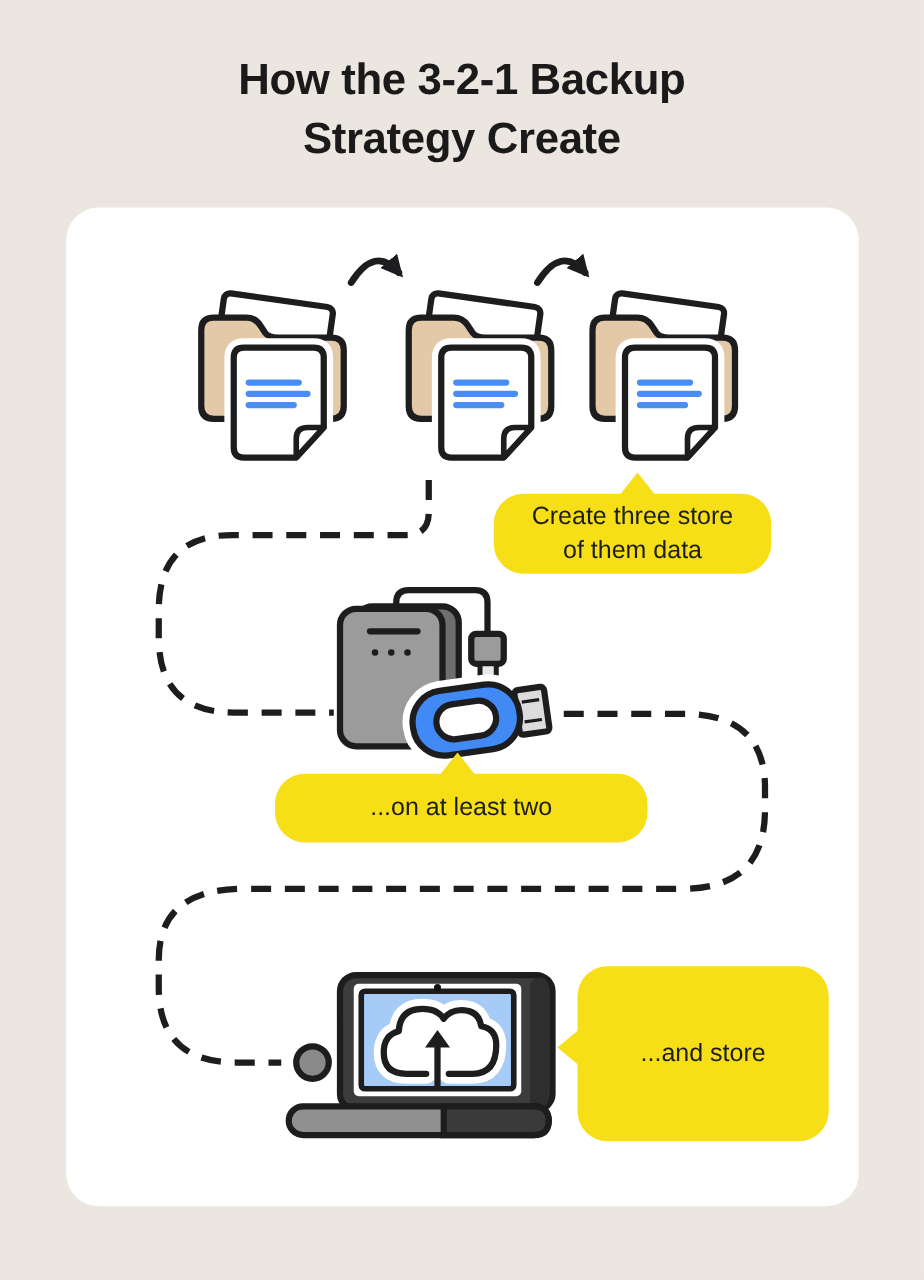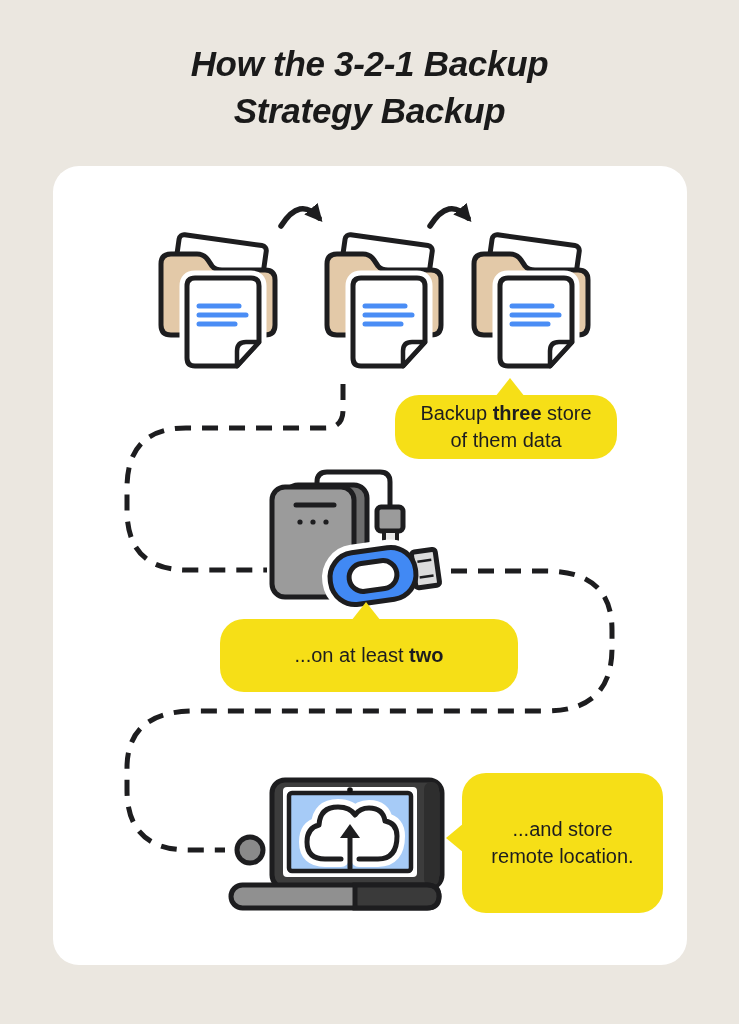--- a/index.html
+++ b/index.html
@@ -3,59 +3,59 @@
 <meta charset="utf-8">
 <style>
   html,body{margin:0;padding:0;background:#ebe7e0;}
   .stage{
     position:relative;width:739px;height:1024px;overflow:hidden;
     background:#ebe7e0;font-family:"Liberation Sans",sans-serif;color:#1a1a1a;
   }
   .page-title{
     position:absolute;top:40px;left:0;right:0;margin:0;
     text-align:center;font-size:35px;line-height:47px;font-weight:700;
-    letter-spacing:-0.3px;color:#1a1a1a;font-style:italic;
+    letter-spacing:-0.3px;color:#1a1a1a;
   }
   .card{
     position:absolute;left:53px;top:166px;width:634px;height:799px;
     background:#ffffff;border-radius:26px;
   }
   .card svg{position:absolute;left:0;top:0;}
   .callout{
     position:absolute;background:#f6df17;border-radius:24px;
     display:flex;flex-direction:column;justify-content:center;align-items:center;
     font-size:20px;line-height:27px;font-weight:500;color:#1d1d1f;text-align:center;
   }
-  .callout strong{font-weight:700;}
+  .callout strong{font-weight:400;}
   .callout .line{white-space:nowrap;}
   .pointer-up{
     position:absolute;top:-17px;width:0;height:0;
     border-left:15px solid transparent;border-right:15px solid transparent;
     border-bottom:19px solid #f6df17;
   }
   .pointer-left{
     position:absolute;left:-16px;width:0;height:0;
     border-top:15px solid transparent;border-bottom:15px solid transparent;
     border-right:18px solid #f6df17;
   }
   #callout-copies{left:342px;top:229px;width:222px;height:64px}
   #callout-copies .pointer-up{left:100px}
-  #callout-storage{left:167px;top:453px;width:298px;height:73px}
+  #callout-storage{left:167px;top:453px;width:298px;height:55px}
   #callout-storage .pointer-up{left:131px}
   #callout-remote{left:409px;top:607px;width:201px;height:140px}
   #callout-remote .pointer-left{top:50px}
 </style>
 </head>
 <body>
 
 <div class="stage">
 
   <h1 class="page-title">
     <span>How the 3-2-1 Backup</span><br>
-    <span>Strategy Backup</span>
+    <span>Strategy Create</span>
   </h1>
 
   <div class="card">
 
     <svg width="634" height="799" viewBox="0 0 634 799">
       <defs>
         <marker id="arrowhead" viewBox="0 0 10 10" refX="7" refY="5" markerWidth="3.2" markerHeight="3.2" orient="auto">
           <path d="M0 0 L10 5 L0 10 Z" fill="#1d1d1f"></path>
         </marker>
         <g id="folderdoc">
@@ -117,29 +117,28 @@
         <path d="M288 693 L272 693 Q254 693 254 676 Q254 662 266 659 Q267 641 285 641 Q297 641 302 649 Q307 642 316 642 Q330 642 332 655 Q344 657 344 670 Q344 693 325 693 L306 693" fill="#ffffff" stroke="#1d1d1f" stroke-width="5" stroke-linejoin="round" stroke-linecap="round"></path>
         <line x1="297" y1="702" x2="297" y2="669" stroke="#1d1d1f" stroke-width="5" stroke-linecap="round"></line>
         <path d="M297 658 L287 672 L307 672 Z" fill="#1d1d1f"></path>
         <rect x="178" y="719" width="208" height="23" rx="11.5" fill="#909090" stroke="#1d1d1f" stroke-width="5"></rect>
         <path d="M302 719 H374 Q386 719 386 730.5 Q386 742 374 742 H302 Z" fill="#3a3a3a" stroke="#1d1d1f" stroke-width="5"></path>
       </g>
     </svg>
 
     <div class="callout" id="callout-copies">
       <div class="pointer-up"></div>
-      <div class="line"><span>Backup </span><strong>three</strong><span> store</span></div>
+      <div class="line"><span>Create </span><strong>three</strong><span> store</span></div>
       <div class="line"><span>of them data</span><strong></strong><span></span></div>
     </div>
 
     <div class="callout" id="callout-storage">
       <div class="pointer-up"></div>
       <div class="line"><span>...on at least </span><strong>two</strong><span></span></div>
     </div>
 
     <div class="callout" id="callout-remote">
       <div class="pointer-left"></div>
       <div class="line"><span>...and store</span><strong></strong><span></span></div>
-      <div class="line"><span>remote location.</span><strong></strong><span></span></div>
     </div>
 
   </div>
 </div>
 
 </body></html>

